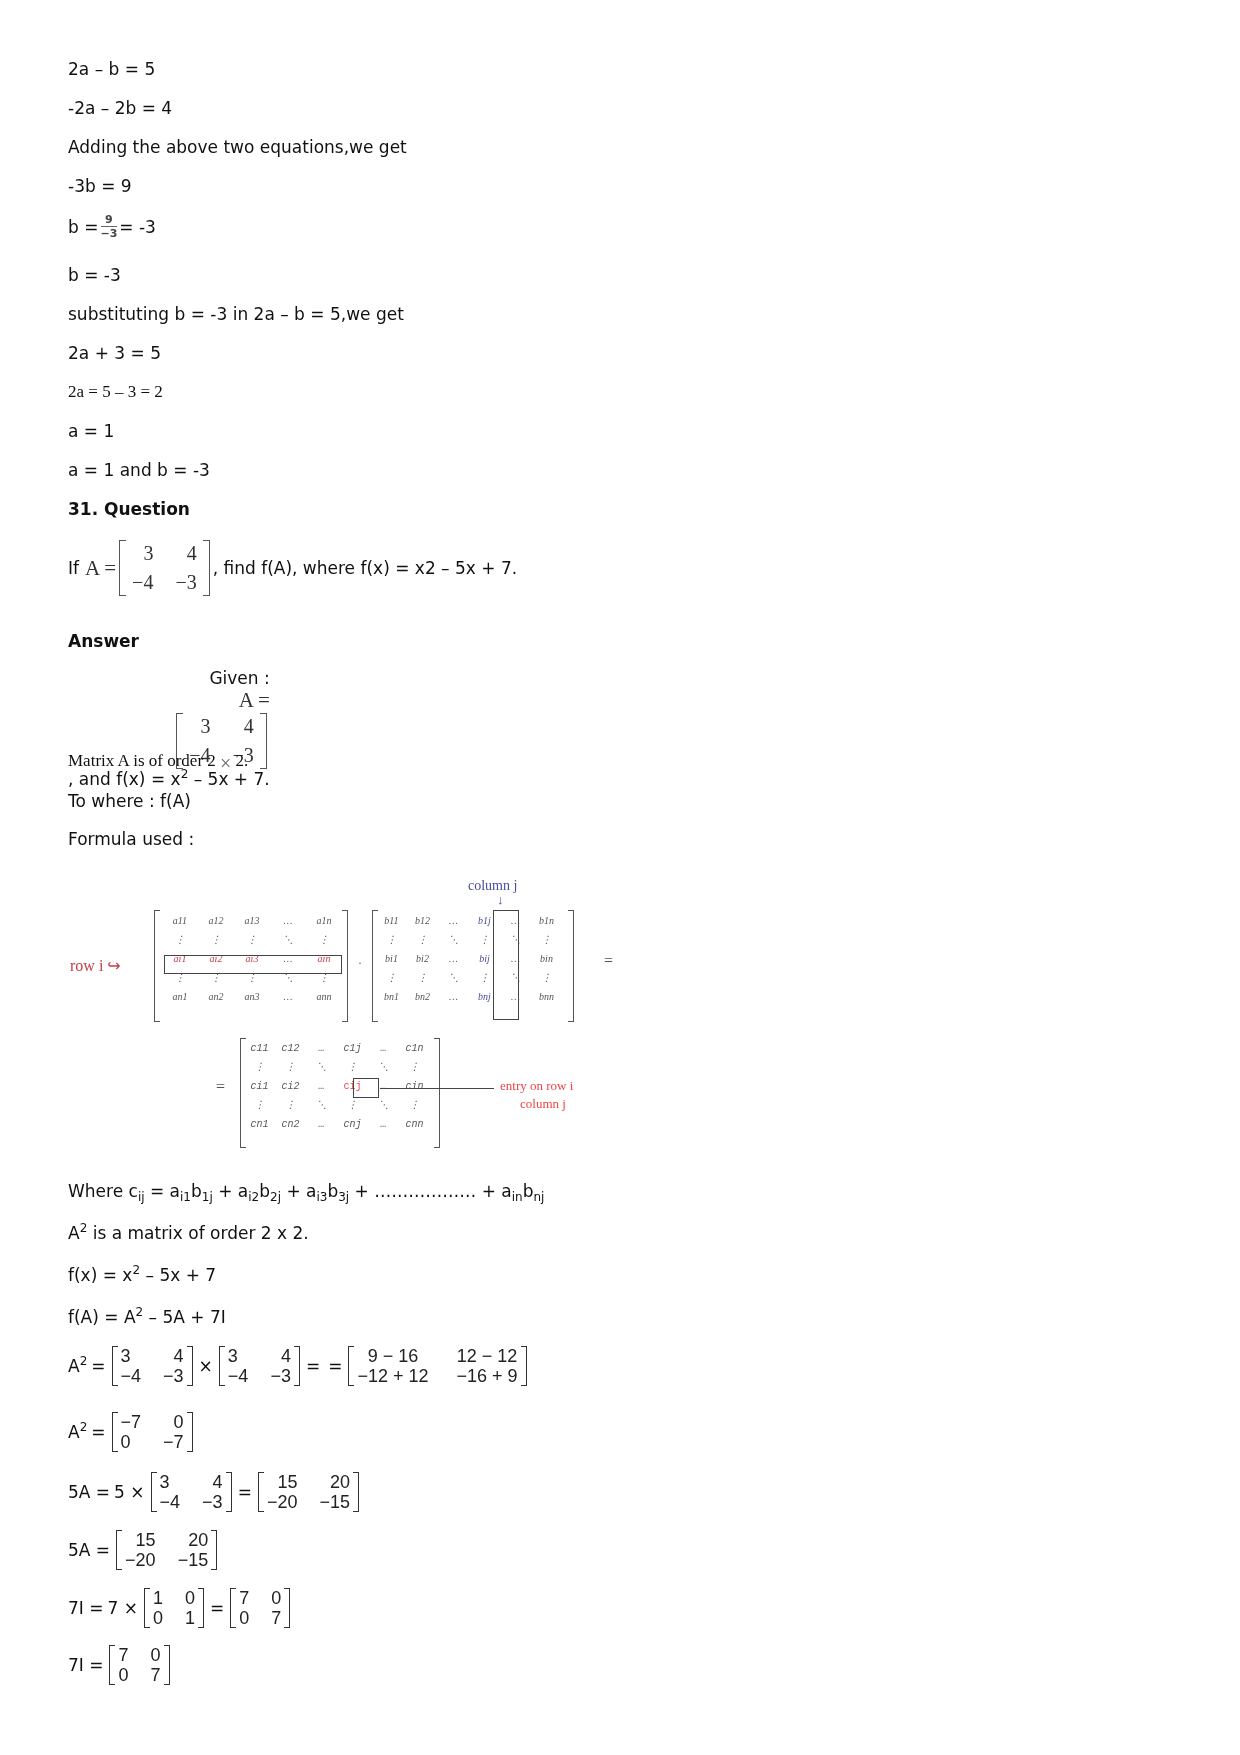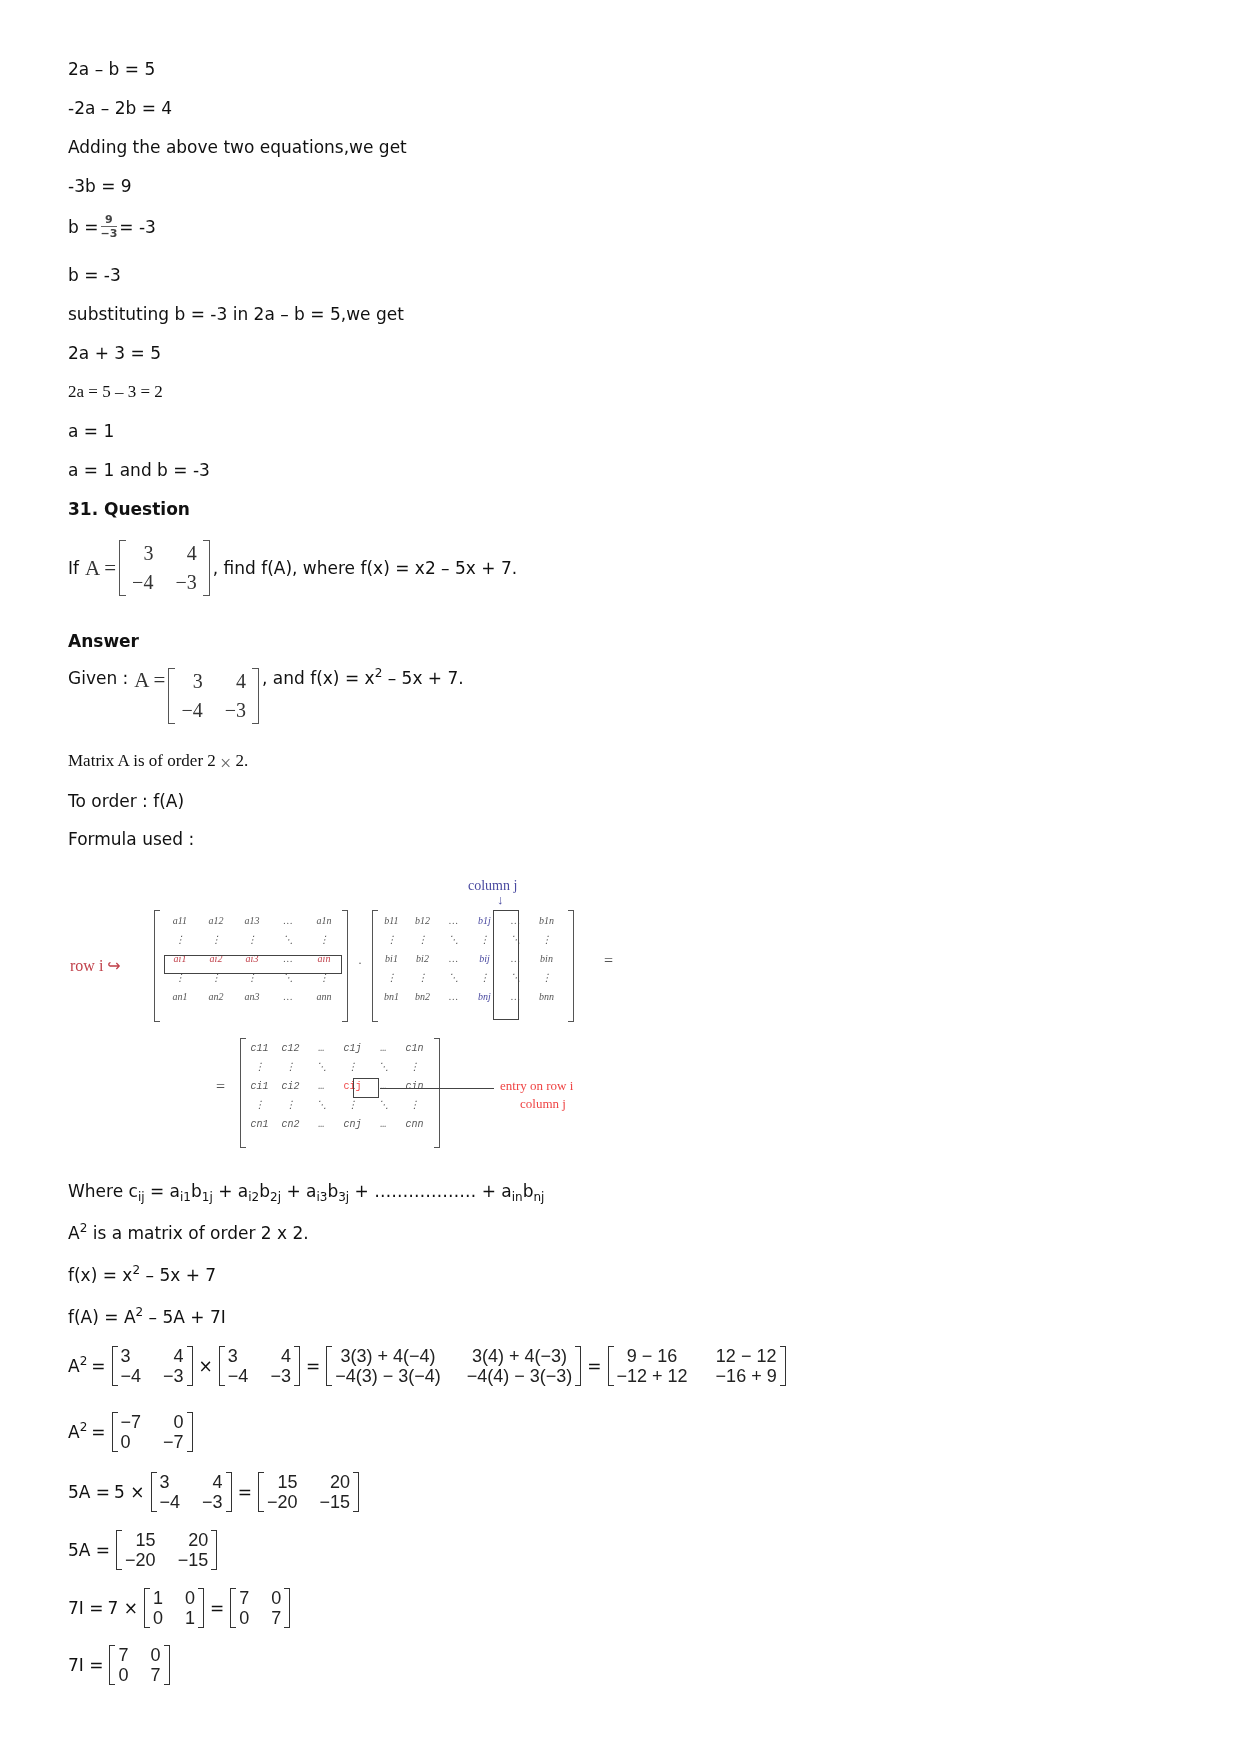--- a/index.html
+++ b/index.html
@@ -81,41 +81,41 @@
       <span>−4</span>
       <span>−3</span>
     </span>
     <span class="rb"></span>
   </span>
   <span>, find f(A), where f(x) = x2 – 5x + 7.</span>
 </div>
 
 <div class="line bold" style="top:630px;">Answer</div>
 
-<div class="line" style="top:668px; display:flex; align-items:flex-start; line-height:normal;">
+<div class="line" style="top:668px; display:flex; align-items:flex-end; line-height:normal;flex-direction:column;">
   <span>Given :</span>
   <span class="serif" style="font-size:21px; margin-left:6px; color:#333;">A =</span>
   <span class="bm">
     <span class="lb"></span>
     <span class="grid">
       <span>3</span>
       <span>4</span>
       <span>−4</span>
       <span>−3</span>
     </span>
     <span class="rb"></span>
   </span>
   <span><span>, and f(x) = x</span><sup>2</sup><span> – 5x + 7.</span></span>
 </div>
 
 <div class="line" style="top:748px;font-family:Liberation Serif, serif;">
   <span>Matrix A is of order 2</span>
   <span style="color:#666; font-size:20px; position:relative; top:4px;">×</span><span> 2.</span>
 </div>
-<div class="line" style="top:790px;">To order : f(A)</div>
+<div class="line" style="top:790px;">To where : f(A)</div>
 <div class="line" style="top:828px;">Formula used :</div>
 
 <div class="diagram">
 
   <div class="dm blue" style="left:400px; top:0px; font-size:14px; font-style:normal;">column j</div>
   <div class="dm blue" style="left:429px; top:14px; font-size:13px; font-style:normal;">↓</div>
 
   <div class="dm red" style="left:2px; top:78px; font-size:16px; font-style:normal;">row i ↪</div>
 
   <div class="dbr l" style="left:86px; top:32px; height:110px;"></div>
@@ -261,30 +261,20 @@
       <span class="lb"></span>
       <span class="grid">
     <span style="text-align:left">3</span>
         <span>4</span>
         <span>−4</span>
         <span>−3</span>
   </span>
       <span class="rb"></span>
     </span>
   <span class="op">=</span>
-  <span class="sm">
-      <span class="lb"></span>
-      <span class="grid center" style="column-gap:26px;">
-    <span>3(3) + 4(−4)</span>
-        <span>3(4) + 4(−3)</span>
-        <span>−4(3) − 3(−4)</span>
-        <span>−4(4) − 3(−3)</span>
-  </span>
-      <span class="rb"></span>
-    </span>
   <span class="op">=</span>
   <span class="sm">
       <span class="lb"></span>
       <span class="grid center" style="column-gap:28px;">
     <span>9 − 16</span>
         <span>12 − 12</span>
         <span>−12 + 12</span>
         <span>−16 + 9</span>
   </span>
       <span class="rb"></span>

